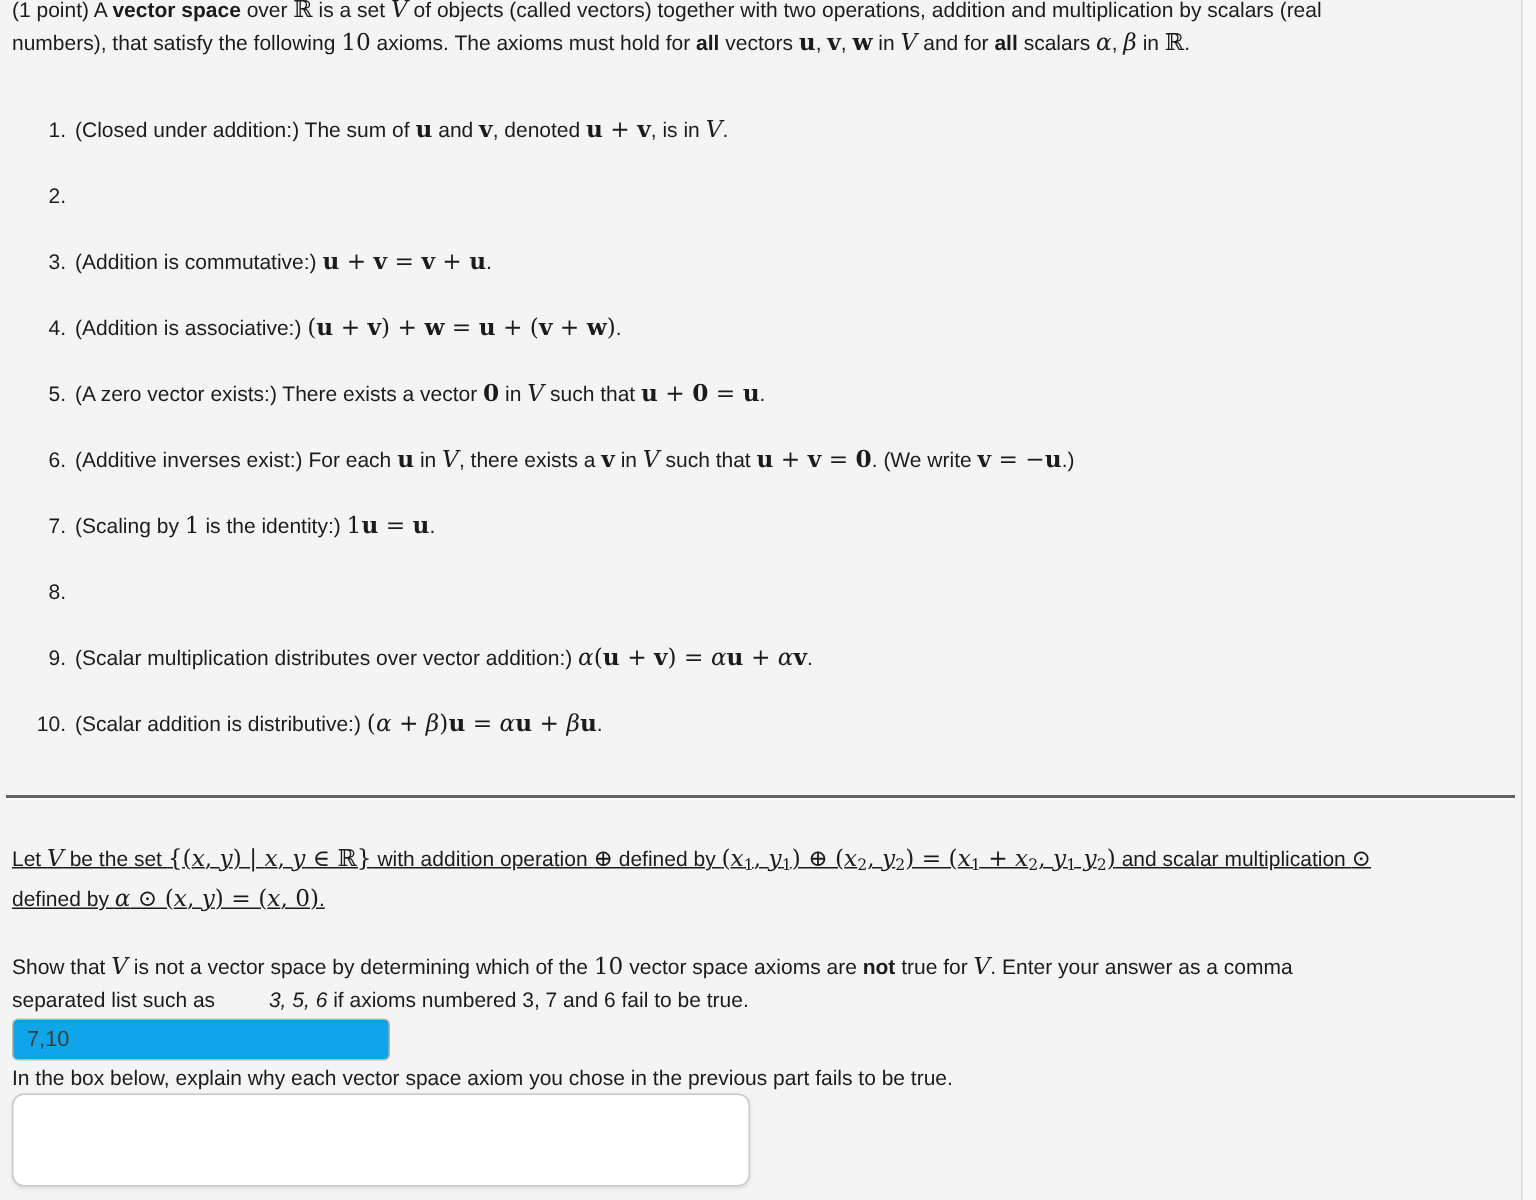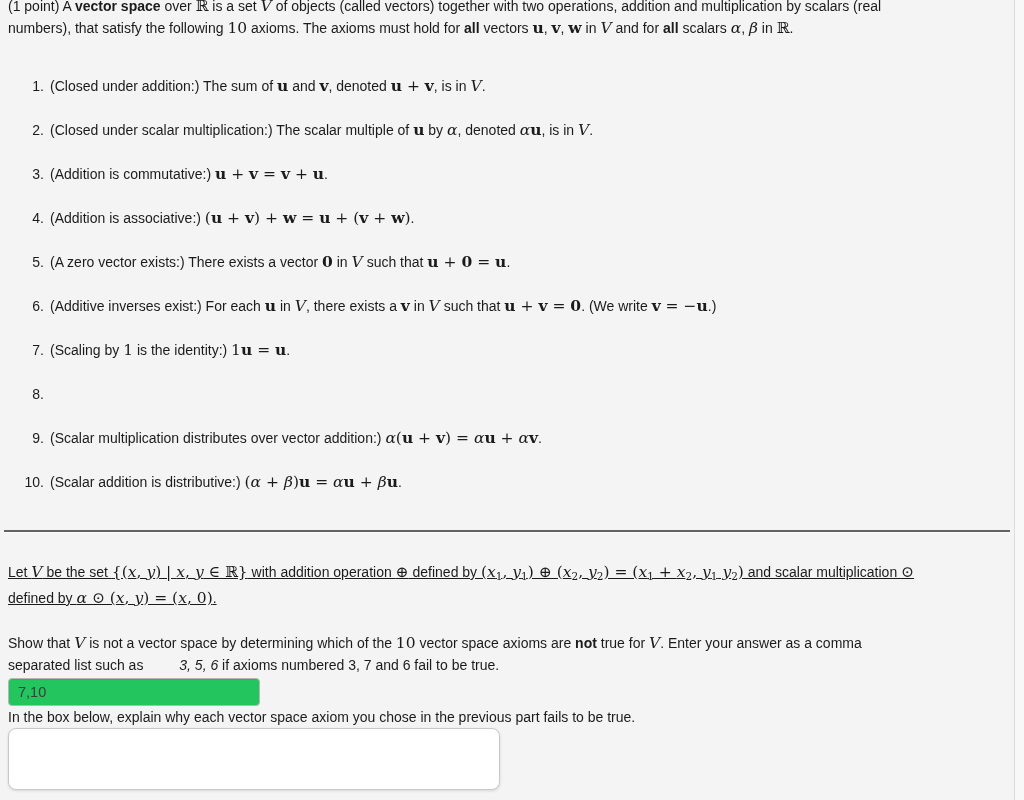--- a/index.html
+++ b/index.html
@@ -40,21 +40,21 @@
   .answer-input {
     display: block;
     box-sizing: border-box;
     margin-top: 2px;
     width: 252px;
     height: 28px;
     padding: 0 6px 0 9px;
     font-family: "Liberation Sans", sans-serif;
     font-size: 14.5px;
     color: #3d3d3d;
-    background: #22c55e;
+    background: #0ea5e9;
     border: 1px solid #b6b6b6;
     border-radius: 4px;
     box-shadow: inset 0 1px 1px rgba(0,0,0,0.05);
     outline: none;
   }
   .explain { }
   .explain-textarea {
     display: block;
     box-sizing: border-box;
     margin-top: 0;
@@ -92,23 +92,20 @@
 
   <div class="axioms" id="axioms">
       <div class="axiom-row">
         <span class="axiom-num">1.</span>
         <span class="axiom-text">
           <div class="rline"><span class="seg-s">(Closed under addition:) The sum of </span><span class="seg-mb">u</span><span class="seg-s"> and </span><span class="seg-mb">v</span><span class="seg-s">, denoted </span><span class="seg-mb">u</span><span class="seg-m"> + </span><span class="seg-mb">v</span><span class="seg-s">, is in </span><span class="seg-mi">V</span><span class="seg-s">.</span></div>
         </span>
       </div>
       <div class="axiom-row">
         <span class="axiom-num">2.</span>
-        <span class="axiom-text">
-          <div class="rline"><span class="seg-s">(Closed under scalar multiplication:) The scalar multiple of </span><span class="seg-mb">u</span><span class="seg-s"> by </span><span class="seg-mi">α</span><span class="seg-s">, denoted </span><span class="seg-mi">α</span><span class="seg-mb">u</span><span class="seg-s">, is in </span><span class="seg-mi">V</span><span class="seg-s">.</span></div>
-        </span>
       </div>
       <div class="axiom-row">
         <span class="axiom-num">3.</span>
         <span class="axiom-text">
           <div class="rline"><span class="seg-s">(Addition is commutative:) </span><span class="seg-mb">u</span><span class="seg-m"> + </span><span class="seg-mb">v</span><span class="seg-m"> = </span><span class="seg-mb">v</span><span class="seg-m"> + </span><span class="seg-mb">u</span><span class="seg-s">.</span></div>
         </span>
       </div>
       <div class="axiom-row">
         <span class="axiom-num">4.</span>
         <span class="axiom-text">

